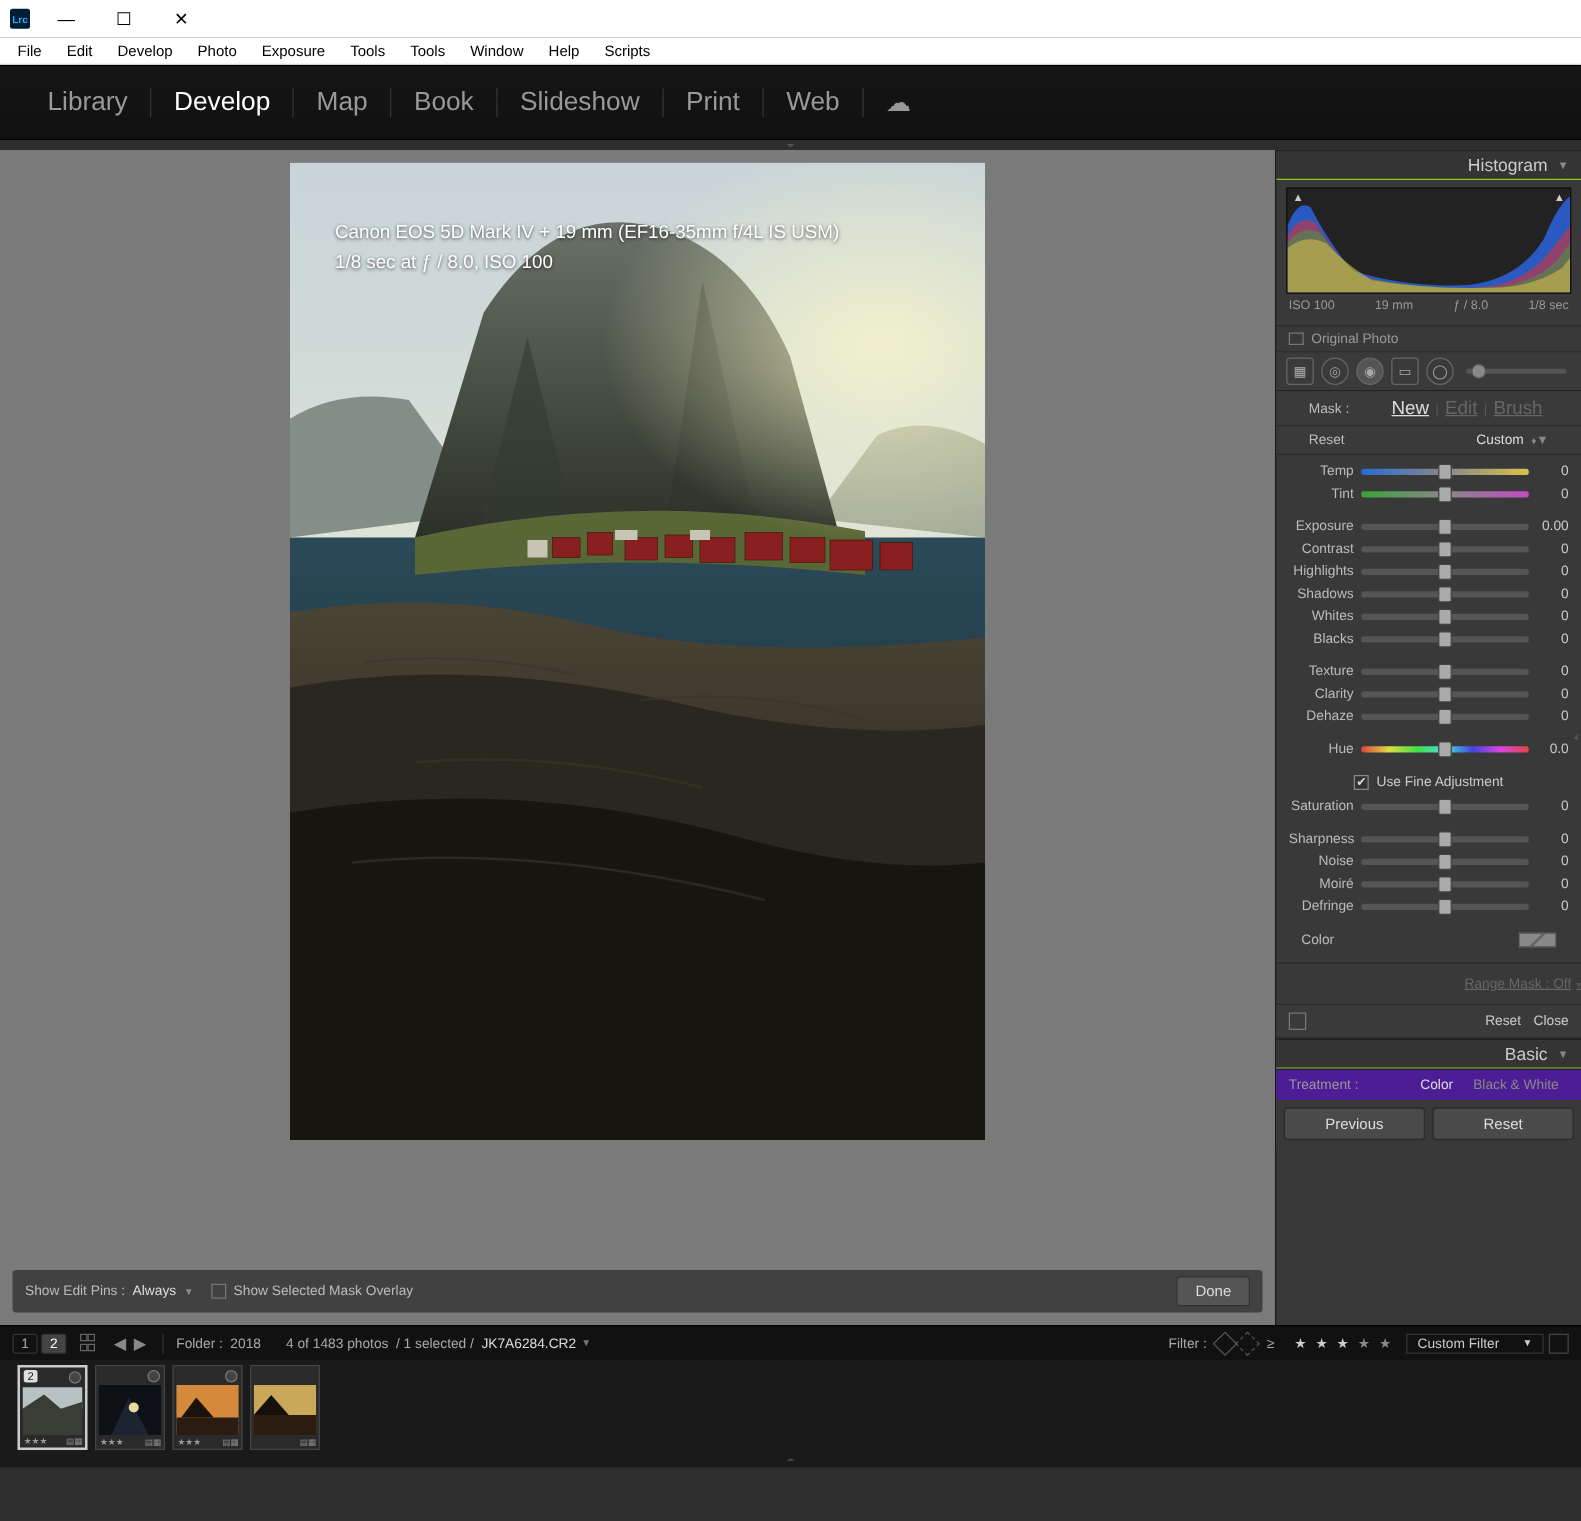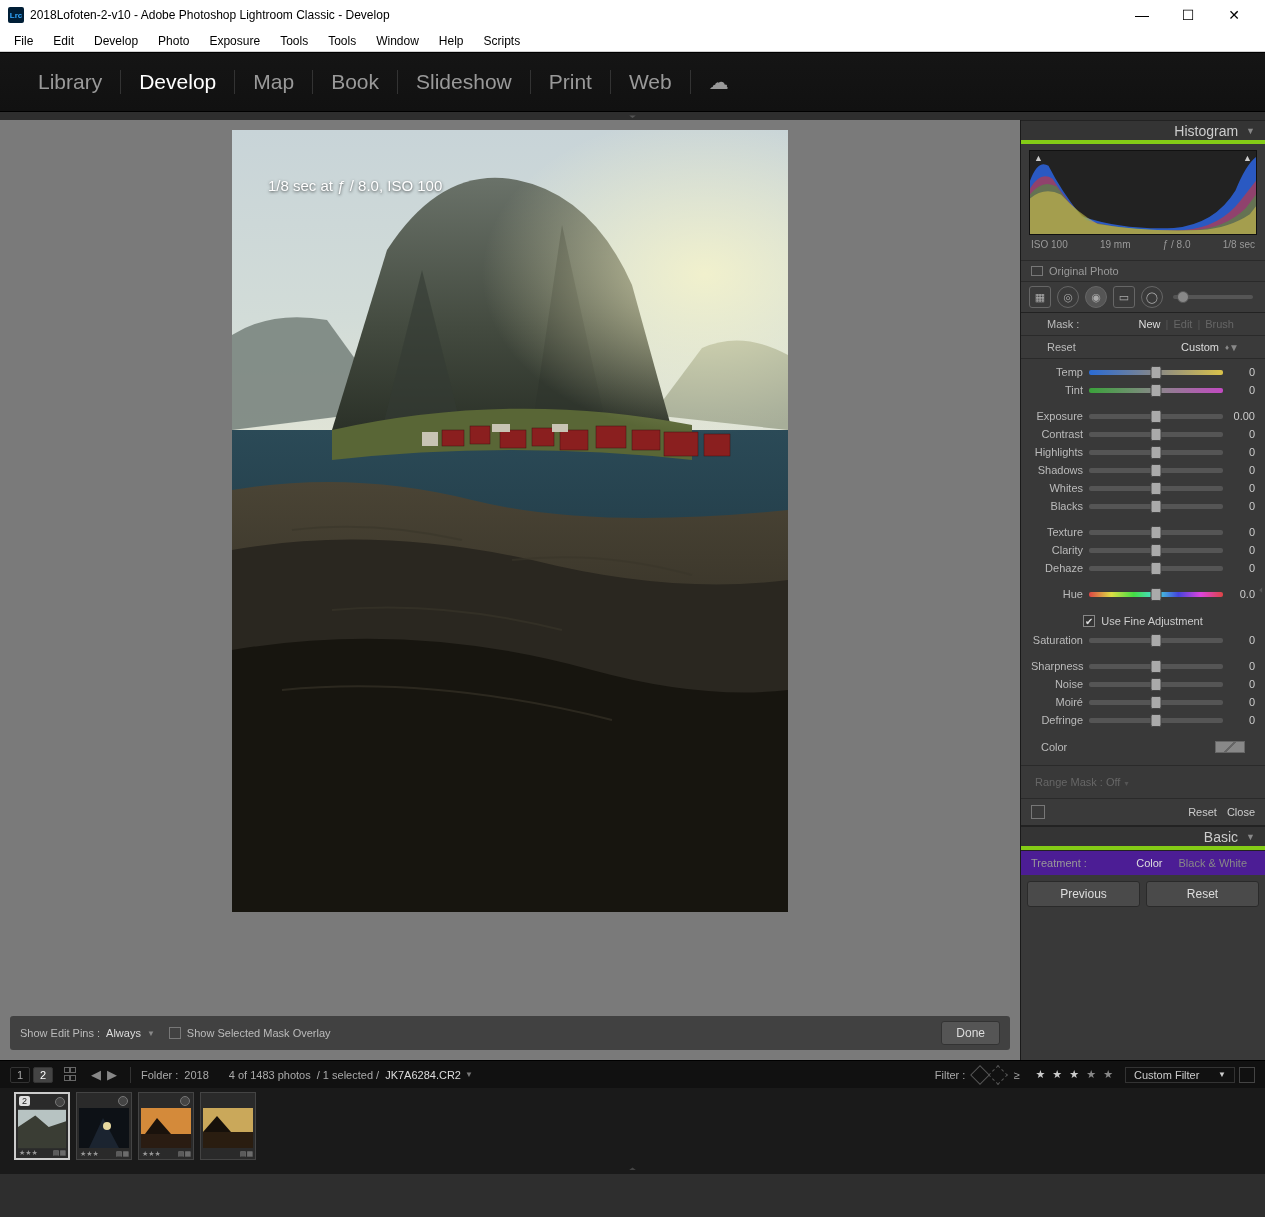--- a/index.html
+++ b/index.html
@@ -28,41 +28,41 @@
 
 
 .main { display:flex; height: 940px; }
 .canvas-wrap { flex:1; background:#7a7a7a; position:relative; padding:10px; }
 .canvas { width:556px; height:782px; margin:0 auto; position:relative; overflow:hidden; background:#7a7a7a; }
 .photo-svg { width:100%; height:100%; display:block; }
 .overlay-text { position:absolute; top:44px; left:36px; color:#fff; font-size:15px; text-shadow: 0 1px 3px rgba(0,0,0,.7); line-height:1.6; }
 
 
 .right-panel { width:245px; background:#393939; border-left:1px solid #1a1a1a; display:flex; flex-direction:column; font-size:11px; overflow:hidden;}
-.panel-head { height:24px; background:#343434; display:flex; align-items:center; justify-content:flex-end; padding:0 10px; font-size:14px; color:#ccc; border-top:1px solid #222; border-bottom:4px solid #84cc16;}
+.panel-head { height:24px; background:#343434; display:flex; align-items:center; justify-content:flex-end; padding:0 10px; font-size:14px; color:#ccc; border-top:1px solid #222; border-bottom:1px solid #84cc16;}
 .panel-head .tri { margin-left:8px; font-size:9px; color:#888;}
 .histo-wrap { padding:6px 8px; }
 .histo { width:100%; height:85px; background:#222; border:1px solid #111; position:relative; }
 .histo .clip { position:absolute; top:2px; font-size:9px; color:#ccc;}
 .histo .clip.l{left:4px;} .histo .clip.r{right:4px;}
 .histo-meta { display:flex; justify-content:space-between; font-size:10px; color:#999; padding:4px 2px;}
 .orig-row { display:flex; align-items:center; padding:4px 10px; color:#999; border-top:1px solid #2a2a2a; border-bottom:1px solid #2a2a2a;}
 .orig-row .sq { width:12px;height:10px;border:1px solid #777;margin-right:6px;}
 
 .tool-row { display:flex; align-items:center; padding:4px 8px; gap:6px; border-bottom:1px solid #222; background:#3a3a3a;}
 .tool { width:22px; height:22px; border:1px solid #666; border-radius:3px; display:flex; align-items:center; justify-content:center; color:#aaa; font-size:11px;}
 .tool.circle { border-radius:50%; }
 .tool.active-tool { background:#555; }
 .tool-row .pin-slider { flex:1; height:4px; background:#555; border-radius:2px; margin:0 4px; position:relative;}
 .tool-row .pin-slider .knob{ position:absolute; left:4px; top:-4px; width:12px;height:12px;border-radius:50%;background:#888;border:1px solid #555;}
 
 .mask-row, .reset-row { display:flex; align-items:center; padding:5px 26px; border-bottom:1px solid #2a2a2a; background:#3a3a3a;}
 .mask-row { color:#bbb; }
 .mask-row .spacer{flex:1;}
-.mask-row a{ color:#ddd; padding:0 5px; font-size:11px;}
+.mask-row a{ color:#ddd; padding:0 5px; font-size:15px;text-decoration:underline;}
 .mask-row a.dim{color:#666;}
 .reset-row a{ color:#bbb; font-size:11px;}
 .reset-row .spacer{flex:1;}
 .reset-row .sel { color:#ddd; }
 .reset-row .tri2{font-size:8px;color:#888;margin-left:6px;}
 .reset-row .tri-r{margin-left:auto;font-size:10px;color:#888;}
 
 .sliders { padding:4px 10px 8px 10px; }
 .sgroup { margin-bottom:8px; }
 .srow { display:flex; align-items:center; height:18px; }
@@ -72,21 +72,21 @@
 .srow .track.tint { background: linear-gradient(90deg,#3aa23a,#888 50%,#c24ac2);}
 .srow .track.hue { background: linear-gradient(90deg,#d44,#dd4,#4d4,#4dd,#44d,#d4d,#d44);}
 .srow .knob { position:absolute; left:50%; top:-4px; transform:translateX(-50%); width:11px; height:13px; background:#aaa; border:1px solid #444; border-radius:2px;}
 .srow .val { width:32px; text-align:right; color:#ccc; font-size:11px; padding-left:4px;}
 .check-row { display:flex; align-items:center; justify-content:center; padding:4px 0; color:#ccc; font-size:11px;}
 .check-row .cb { width:12px;height:12px;border:1px solid #888;margin-right:6px;background:#333;display:flex;align-items:center;justify-content:center;color:#ddd;font-size:10px;}
 .color-row { display:flex; align-items:center; padding:4px 10px;}
 .color-row .lbl{width:58px;text-align:right;padding-right:50px;color:#bbb;}
 .color-row .swatch{width:30px;height:12px;background:#aaa;border:1px solid #666; background:linear-gradient(135deg,#888 0%,#888 45%,#666 45%,#666 55%,#888 55%);}
 
-.range-mask { text-align:left; padding:10px 14px; color:#666; font-size:11px; border-top:1px solid #2a2a2a; border-bottom:1px solid #2a2a2a; }
+.range-mask { text-align:right; padding:10px 0; color:#666; font-size:11px; border-top:1px solid #2a2a2a; border-bottom:1px solid #2a2a2a;text-decoration:underline; }
 .panel-btns { display:flex; align-items:center; padding:6px 10px; gap:10px; background:#3a3a3a; border-bottom:1px solid #222;}
 .panel-btns .toggle{width:14px;height:14px;border:1px solid #777;}
 .panel-btns .spacer{flex:1;}
 .panel-btns a{color:#ccc; font-size:11px;}
 .treatment { display:flex; align-items:center; padding:6px 10px; border-top:1px solid #222; background:#4c1d95;}
 .treatment .lbl{color:#999;}
 .treatment .spacer{flex:1;}
 .treatment .opt{color:#ddd;padding:0 8px;}
 .treatment .opt.dim{color:#888;}
 .prev-reset { display:flex; padding:6px; gap:6px; background:#393939;justify-content:center;}
@@ -130,21 +130,20 @@
 .left-edge,.right-edge{position:absolute;top:120px;width:8px;height:940px;display:flex;align-items:center;justify-content:center;}
 .left-edge{left:0;} .right-edge{right:0;}
 .left-edge::after{content:"▶";font-size:7px;color:#555;transform:scaleX(.6);}
 .right-edge::after{content:"◀";font-size:7px;color:#555;transform:scaleX(.6);}
 </style>
 </head>
 <body>
 
 <div class="titlebar">
   <div class="lrc-icon">Lrc</div>
-  <div class="title">2018Lofoten-2-v10 - Adobe Photoshop Lightroom Classic - Develop</div>
   <div class="winbtn">—</div>
   <div class="winbtn">☐</div>
   <div class="winbtn">✕</div>
 </div>
 
 <div class="menubar">
   <span>File</span>
   <span>Edit</span>
   <span>Develop</span>
   <span>Photo</span>
@@ -238,20 +237,21 @@
         <path d="M0,520 Q180,490 360,540 Q470,570 556,560 L556,782 L0,782 Z" fill="#17150f"></path>
 
         <g stroke="#3a362a" stroke-width="2" fill="none" opacity=".6">
           <path d="M60,400 Q140,390 230,410"></path>
             <path d="M280,430 Q370,420 460,445"></path>
           <path d="M100,480 Q210,470 330,500"></path>
             <path d="M50,560 Q200,545 380,590"></path>
         </g>
       </svg>
       <div class="overlay-text">
+        <div>Canon EOS 5D Mark IV + 19 mm (EF16-35mm f/4L IS USM)</div>
         <div>1/8 sec at ƒ / 8.0, ISO 100</div>
       </div>
     </div>
 
     <div class="canvas-toolbar">
       <span>Show Edit Pins :</span>
       <span class="sel">Always</span>
       <span style="font-size:8px;color:#888;">▼</span>
       <span class="cbx"></span>
       <span>Show Selected Mask Overlay</span>

